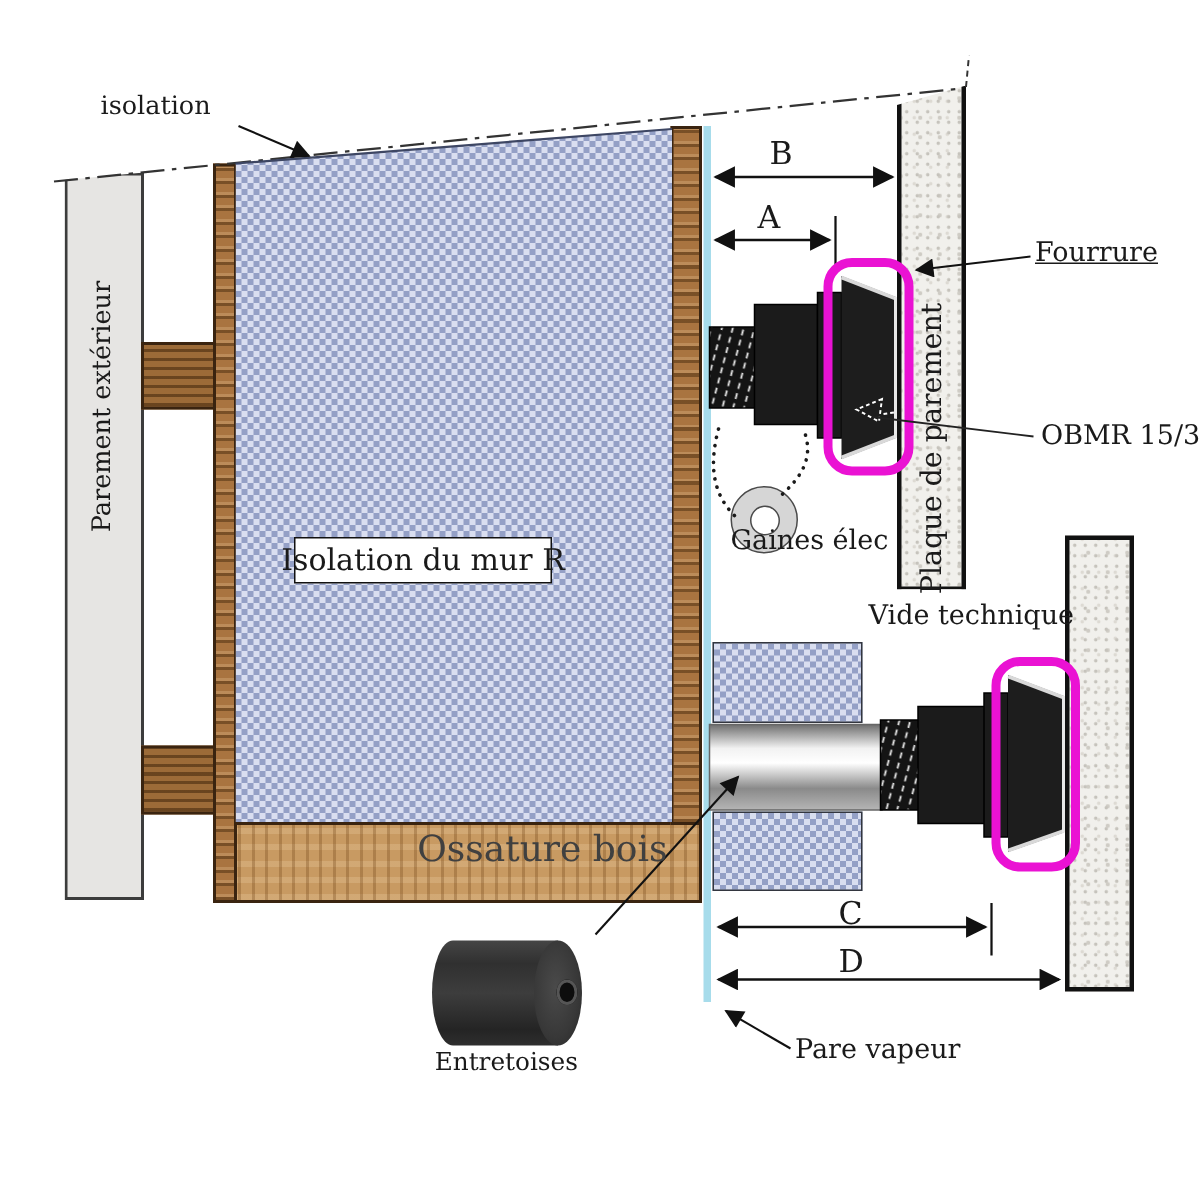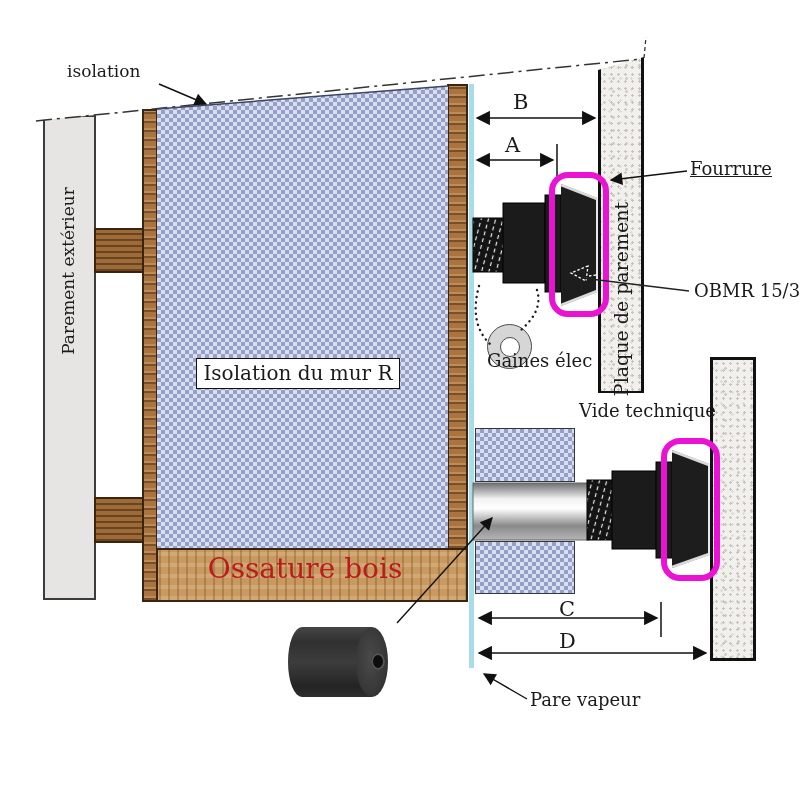--- a/index.html
+++ b/index.html
@@ -159,41 +159,42 @@
 
     <line x1="527" y1="699" x2="484" y2="674" stroke="#111" stroke-width="1.4" marker-end="url(#ah)"></line>
 
     <line x1="397" y1="623" x2="492" y2="518" stroke="#111" stroke-width="1.4" marker-end="url(#ah)"></line>
   </svg>
 
   <div class="lbl" style="left:67px;top:62px;font-size:17px;">isolation</div>
 
   <div class="lbl rot" style="left:69px;top:271px;font-size:17px;">Parement extérieur</div>
 
-  <div class="lbl" style="left:196px;top:358px;width:204px;height:31px;background:#fff;border:1.5px solid #111;
+  <div class="lbl" style="left:196px;top:358px;width:172px;height:31px;background:#fff;border:1.5px solid #111;
               box-sizing:border-box;display:flex;align-items:center;justify-content:center;">
     <span style="font-size:20px;">Isolation du mur R</span>
   </div>
 
-  <div class="lbl" style="left:165px;top:553px;width:280px;text-align:center;font-size:28px;color:#b91c1c;">Ossature bois</div>
+  <div class="lbl" style="left:165px;top:553px;width:280px;text-align:right;font-size:24px;color:#404040;">Ossature bois</div>
 
   <div class="lbl" style="left:513px;top:90px;font-size:21px;">B</div>
   <div class="lbl" style="left:505px;top:133px;font-size:21px;">A</div>
 
   <div class="lbl" style="left:690px;top:159px;font-size:18px;text-decoration:underline;">Fourrure</div>
 
   <div class="lbl" style="left:694px;top:281px;font-size:18px;">OBMR 15/32</div>
 
   <div class="lbl rot" style="left:622px;top:299px;font-size:19px;">Plaque de parement</div>
 
   <div class="lbl" style="left:487px;top:351px;font-size:18px;">Gaines élec</div>
 
   <div class="lbl" style="left:551px;top:401px;font-size:18px;margin-left:28px;">Vide technique</div>
 
   <div class="lbl" style="left:559px;top:597px;font-size:21px;">C</div>
   <div class="lbl" style="left:559px;top:629px;font-size:21px;">D</div>
 
   <div class="lbl" style="left:530px;top:690px;font-size:18px;">Pare vapeur</div>
 
   <div class="lbl" style="left:240px;top:699px;width:195px;text-align:center;font-size:16.5px;">
+    <div>Entretoises</div>
   </div>
 
 </div>
 
 </body></html>

